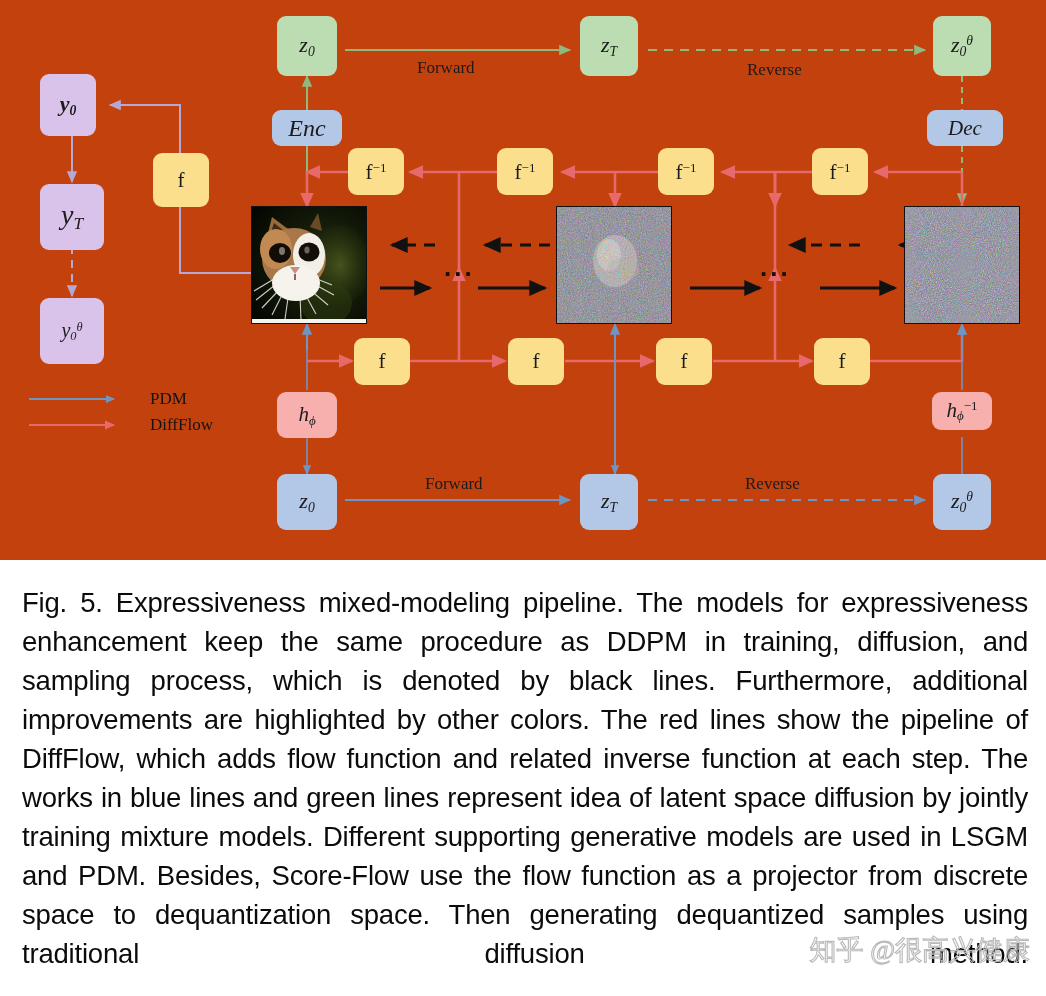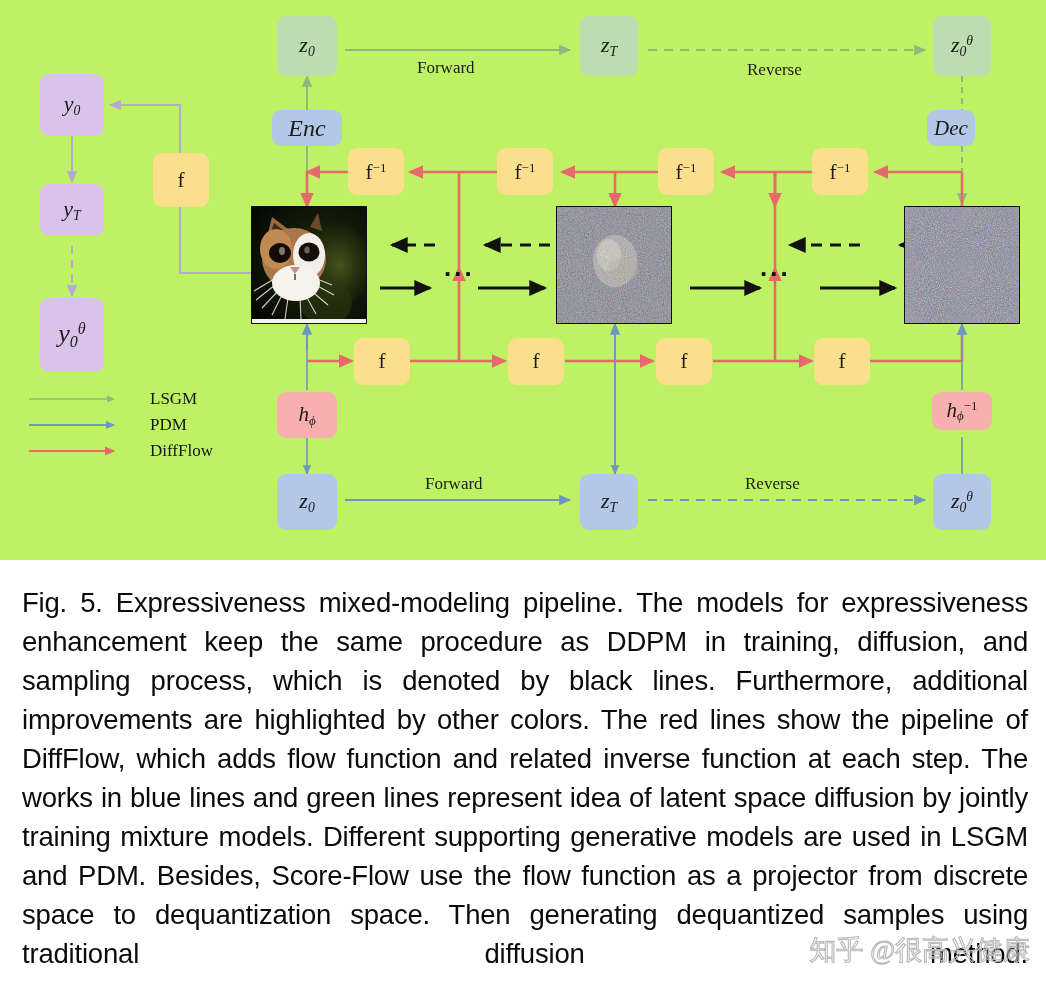--- a/index.html
+++ b/index.html
@@ -14,21 +14,21 @@
     font-family: "Liberation Sans", sans-serif;
     overflow: hidden;
   }
 
   
   #figure-panel {
     position: absolute;
     left: 0; top: 0;
     width: 1046px;
     height: 560px;
-    background: #bef264;
+    background: #c2410c;
     text-align: center;
   }
 
   #diagram-svg {
     position: absolute;
     left: 0; top: 0;
     width: 1046px;
     height: 560px;
   }
 
@@ -278,21 +278,21 @@
   </div>
 
   <div class="node n-green" style="left:933px; top:16px; width:58px; height:60px; font-size:22px;">
     <span class="math"><span>z</span><sub>0</sub><sup>θ</sup></span>
   </div>
 
   <div class="node n-blue" style="left:272px; top:110px; width:70px; height:36px; font-size:24px;">
     <span class="math">Enc</span>
   </div>
 
-  <div class="node n-blue" style="left:927px; top:110px; width:48px; height:36px; font-size:21px;">
+  <div class="node n-blue" style="left:927px; top:110px; width:76px; height:36px; font-size:21px;">
     <span class="math">Dec</span>
   </div>
 
   <div class="edge-label" style="left:417px; top:58px;">Forward</div>
   <div class="edge-label" style="left:747px; top:60px;">Reverse</div>
 
   <div class="node n-yellow" style="left:348px; top:148px; width:56px; height:47px; font-size:21px;">
     <span class="mathup">f<sup style="font-style:normal;">−1</sup></span>
   </div>
   <div class="node n-yellow" style="left:497px; top:148px; width:56px; height:47px; font-size:21px;">
@@ -311,27 +311,27 @@
   <div class="node n-yellow" style="left:508px; top:338px; width:56px; height:47px; font-size:21px;">
     <span class="mathup">f</span>
   </div>
   <div class="node n-yellow" style="left:656px; top:338px; width:56px; height:47px; font-size:21px;">
     <span class="mathup">f</span>
   </div>
   <div class="node n-yellow" style="left:814px; top:338px; width:56px; height:47px; font-size:21px;">
     <span class="mathup">f</span>
   </div>
 
-  <div class="node n-purple" style="left:40px; top:74px; width:64px; height:62px; font-size:22px;">
+  <div class="node n-purple" style="left:40px; top:74px; width:56px; height:62px; font-size:22px;font-weight:bold;">
     <span class="math"><span>y</span><sub>0</sub></span>
   </div>
-  <div class="node n-purple" style="left:40px; top:184px; width:64px; height:52px; font-size:22px;">
+  <div class="node n-purple" style="left:40px; top:184px; width:64px; height:66px; font-size:28px;">
     <span class="math"><span>y</span><sub>T</sub></span>
   </div>
-  <div class="node n-purple" style="left:40px; top:298px; width:64px; height:74px; font-size:26px;">
+  <div class="node n-purple" style="left:40px; top:298px; width:64px; height:66px; font-size:20px;">
     <span class="math"><span>y</span><sub>0</sub><sup>θ</sup></span>
   </div>
   <div class="node n-yellow" style="left:153px; top:153px; width:56px; height:54px; font-size:21px;">
     <span class="mathup">f</span>
   </div>
 
   <div class="node n-pink" style="left:277px; top:392px; width:60px; height:46px; font-size:21px;">
     <span class="math"><span>h</span><sub>ϕ</sub></span>
   </div>
   <div class="node n-pink" style="left:932px; top:392px; width:60px; height:38px; font-size:21px;">
@@ -432,33 +432,20 @@
   </div>
 
   <div class="dots" style="left:444px; top:254px;">...</div>
   <div class="dots" style="left:760px; top:254px;">...</div>
 
   <div id="legend">
     <div class="legend-row">
       <span class="legend-swatch">
         <svg width="96" height="14" viewBox="0 0 96 14" xmlns="http://www.w3.org/2000/svg">
           <defs>
-              <marker id="lg1" markerWidth="6" markerHeight="6" refX="4.6" refY="2.6" orient="auto">
-                <path d="M0,0.3 L5.2,2.6 L0,4.9 z" fill="#8fb97f"></path>
-              </marker>
-            </defs>
-          <path d="M1,7 L86,7" stroke="#8fb97f" stroke-width="1.6" marker-end="url(#lg1)"></path>
-        </svg>
-      </span>
-      <span class="legend-text">LSGM</span>
-    </div>
-    <div class="legend-row">
-      <span class="legend-swatch">
-        <svg width="96" height="14" viewBox="0 0 96 14" xmlns="http://www.w3.org/2000/svg">
-          <defs>
               <marker id="lg4" markerWidth="6" markerHeight="6" refX="4.6" refY="2.6" orient="auto">
                 <path d="M0,0.3 L5.2,2.6 L0,4.9 z" fill="#6f95c4"></path>
               </marker>
             </defs>
           <path d="M1,7 L86,7" stroke="#6f95c4" stroke-width="1.8" marker-end="url(#lg4)"></path>
         </svg>
       </span>
       <span class="legend-text">PDM</span>
     </div>
     <div class="legend-row">

